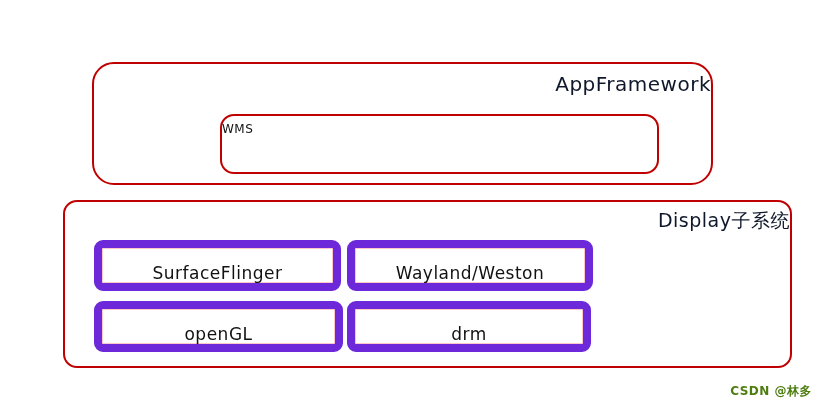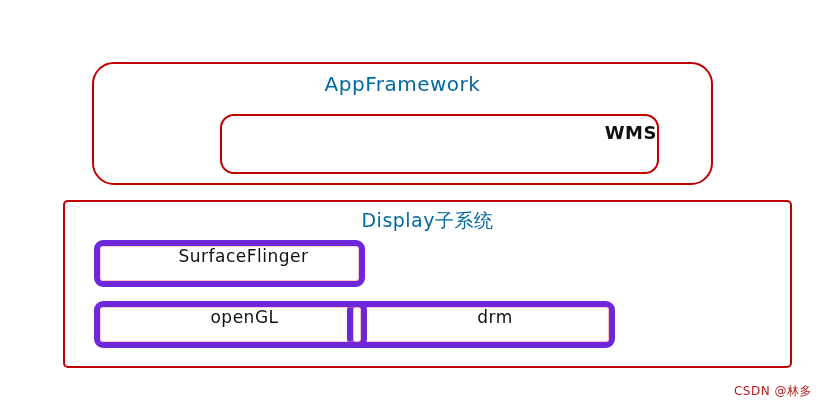--- a/index.html
+++ b/index.html
@@ -30,83 +30,82 @@
     top: 62px;
     width: 621px;
     height: 123px;
     border-radius: 22px;
   }
   .display-box {
     left: 63px;
     top: 200px;
     width: 729px;
     height: 168px;
-    border-radius: 5px;
+    border-radius: 14px;
   }
   .section-title {
     position: absolute;
     left: 0;
     right: 0;
-    text-align: center;
+    text-align: right;
     font-size: 19px;
     letter-spacing: 0.5px;
-    color: #0369a1;
+    color: #0f172a;
     white-space: nowrap;
   }
   .appframework-title { top: 8px; font-size: 20px; }
   .display-title { top: 6px; }
   .wms-box {
     left: 126px;
     top: 50px;
     width: 439px;
     height: 60px;
     border-radius: 14px;
   }
   .wms-label {
     position: absolute;
     left: 0;
     right: 0;
     top: 6px;
-    text-align: right;
-    font-size: 18px;
+    text-align: left;
+    font-size: 12px;
     letter-spacing: 0.5px;
-    font-weight: bold;
   }
   .small-box {
     position: absolute;
     height: 35px;
-    border: 6px solid #6d28d9;
+    border: 8px solid #6d28d9;
     border-radius: 9px;
     box-shadow: inset 0 0 0 1px rgba(255, 130, 130, 0.45);
     display: flex;
-    align-items: flex-start;
+    align-items: flex-end;
     justify-content: center;
-    padding-left: 28px;
   }
   .small-box .cell-label {
     font-size: 17px;
     letter-spacing: 0.5px;
     white-space: nowrap;
   }
   
   .pos-surfaceflinger { left: 29px;  top: 38px; width: 231px; }
   .pos-wayland        { left: 282px; top: 38px; width: 230px; }
   .pos-x11            { left: 530px; top: 38px; width: 154px; }
   
   .pos-opengl         { left: 29px;  top: 99px; width: 233px; }
   .pos-drm            { left: 282px; top: 99px; width: 228px; }
   .pos-fb             { left: 530px; top: 99px; width: 154px; }
 
   .watermark {
     position: absolute;
     right: 6px;
     top: 383px;
     font-size: 12px;
-    color: #b91c1c;
+    color: #4d7c0f;
     letter-spacing: 0.5px;
+    font-weight: bold;
   }
 </style>
 </head>
 <body>
 
 <div class="canvas">
 
   <div class="box outer-box appframework-box">
     <div class="section-title appframework-title">AppFramework</div>
 
@@ -115,20 +114,23 @@
     </div>
   </div>
 
   <div class="box outer-box display-box">
     <div class="section-title display-title">Display子系统</div>
 
     <div class="small-box pos-surfaceflinger">
       <span class="cell-label">SurfaceFlinger</span>
     </div>
 
+    <div class="small-box pos-wayland">
+      <span class="cell-label">Wayland/Weston</span>
+    </div>
 
 
     <div class="small-box pos-drm">
       <span class="cell-label">drm</span>
     </div>
 
     <div class="small-box pos-opengl">
       <span class="cell-label">openGL</span>
     </div>
 

